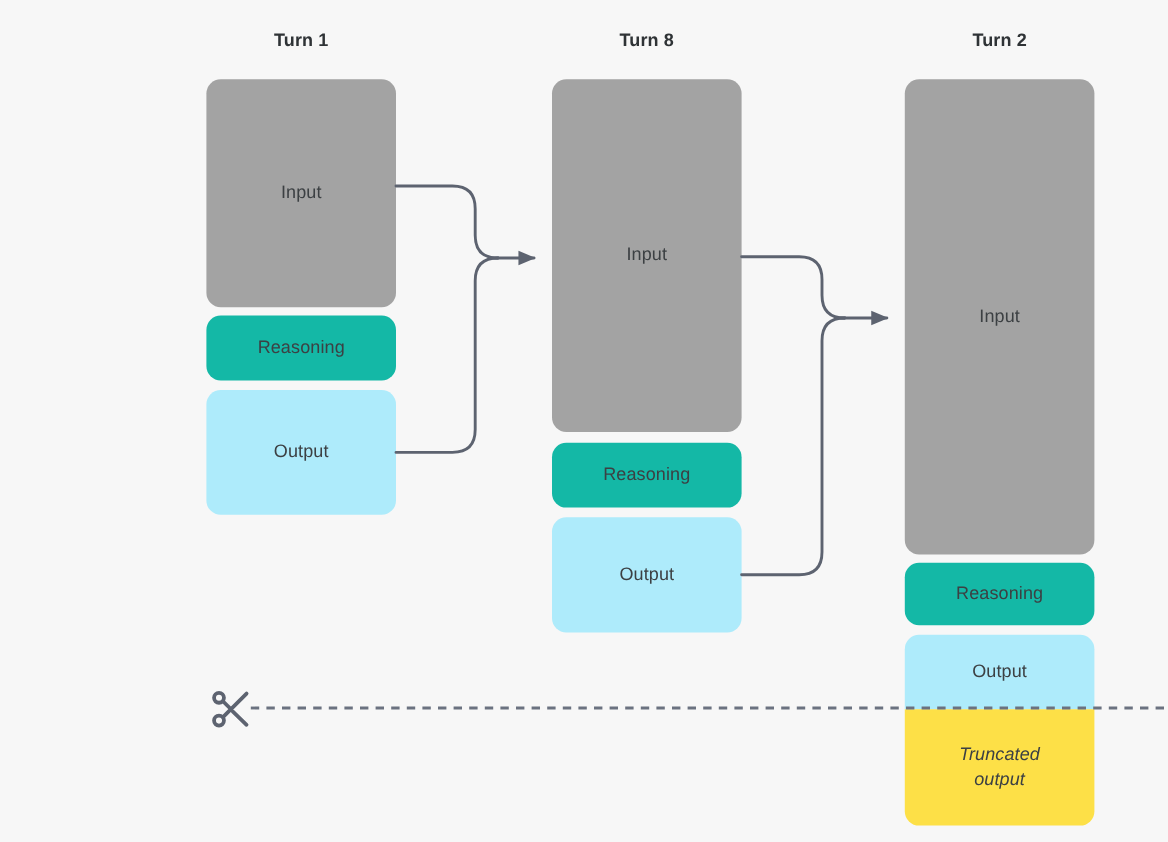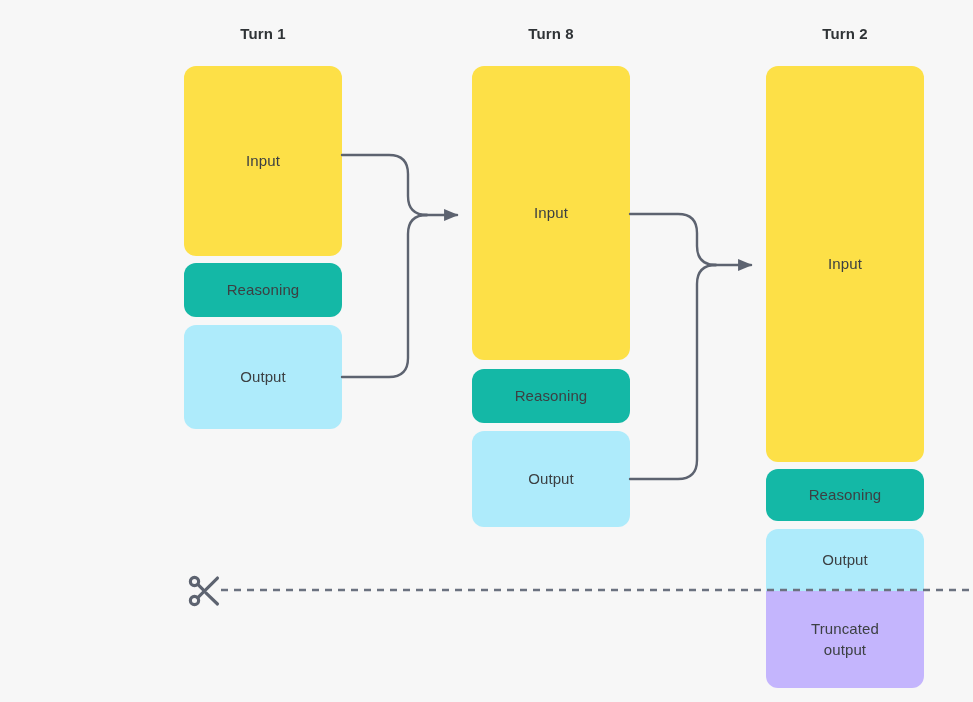--- a/index.html
+++ b/index.html
@@ -10,21 +10,21 @@
     width: 973px;
     height: 702px;
     background: #F7F7F7;
     font-family: "Liberation Sans", sans-serif;
     color: #3C4043;
     overflow: hidden;
     position: relative;
   }
   #stage {
     position: absolute;
-    top: 0; left: 12px;
+    top: 0; left: 0;
     width: 811px;
     height: 702px;
   }
   .col-header {
     position: absolute;
     font-size: 15px;
     font-weight: bold;
     color: #2F3336;
     text-align: center;
     letter-spacing: 0.1px;
@@ -36,24 +36,24 @@
     display: flex;
     align-items: center;
     justify-content: center;
     text-align: center;
     border-radius: 12px;
     font-size: 15px;
     color: #3C4043;
     line-height: 1.35;
     letter-spacing: 0.1px;
   }
-  .block.green  { background: #fde047; }
+  .block.green  { background: #a3a3a3; }
   .block.gray   { background: #14b8a6; }
   .block.blue   { background: #AEEBFB; }
-  .block.pink   { background: #c4b5fd; }
+  .block.pink   { background: #fde047; font-style: italic; }
 
   
   .block.flush-bottom { border-bottom-left-radius: 0; border-bottom-right-radius: 0; }
   .block.flush-top    { border-top-left-radius: 0; border-top-right-radius: 0; }
 
   svg.connectors {
     position: absolute;
     top: 0; left: 0;
     width: 973px;
     height: 702px;

